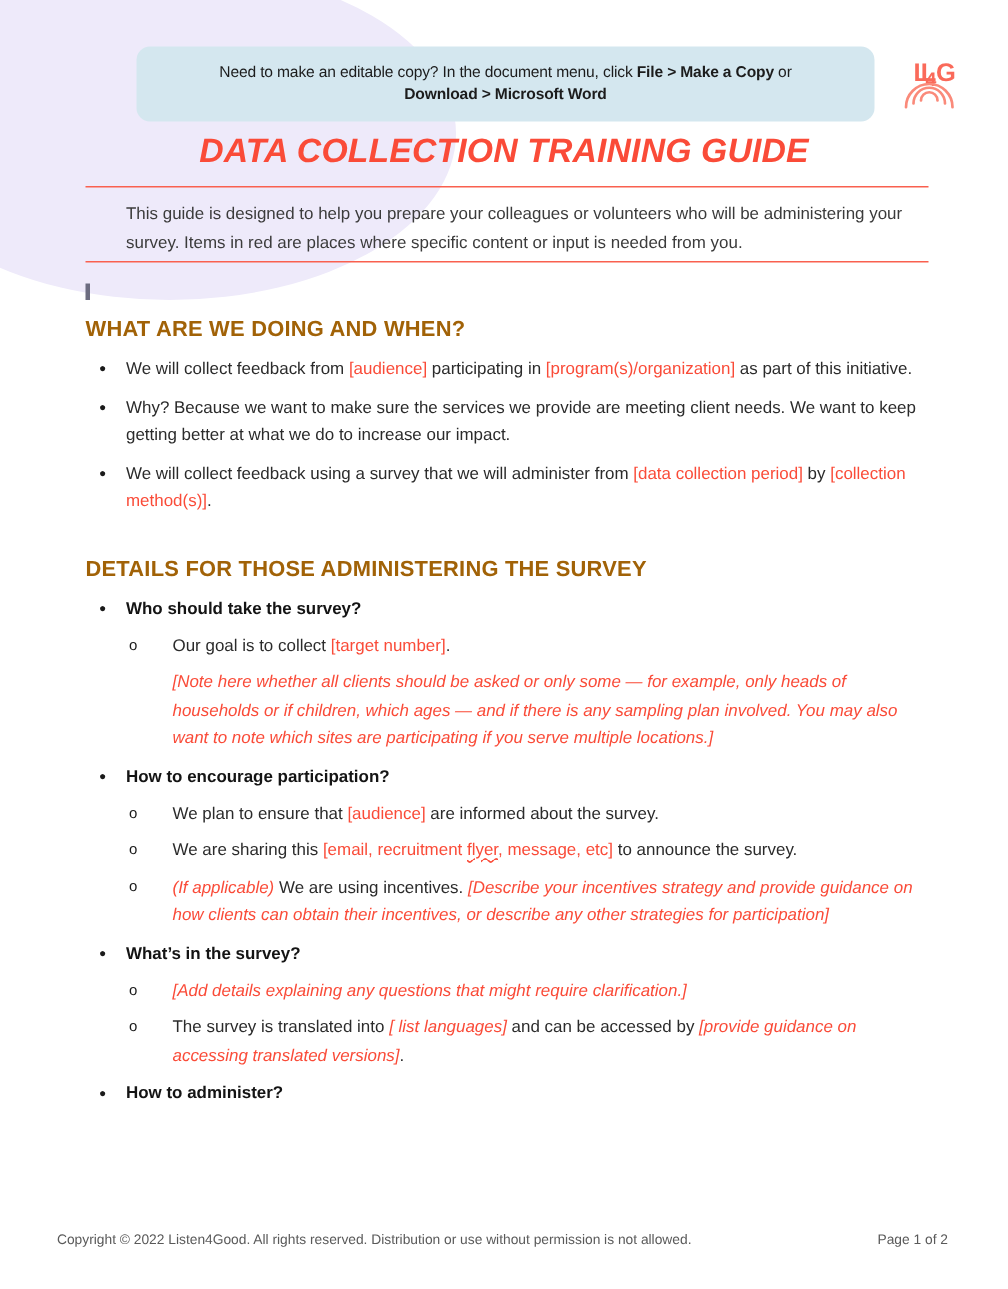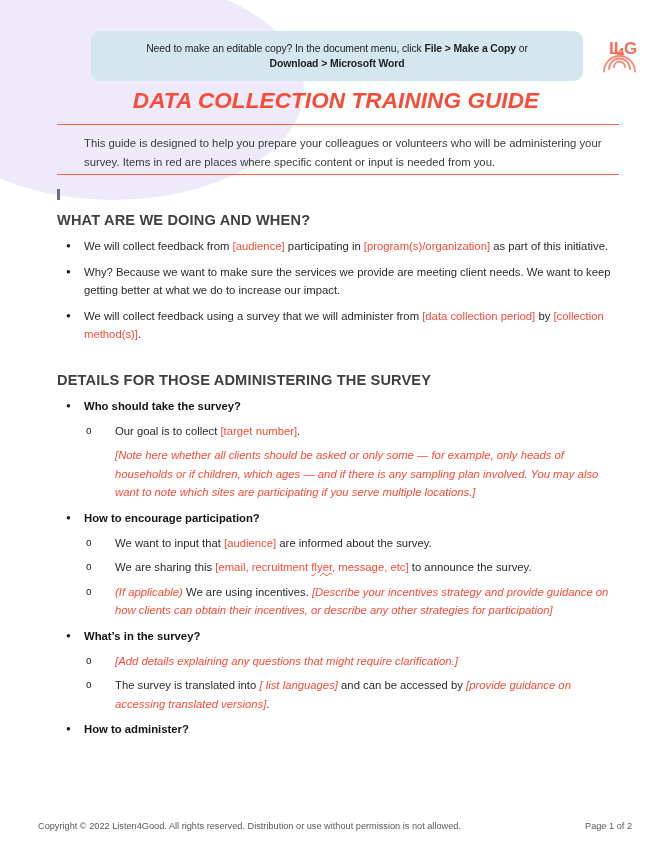--- a/index.html
+++ b/index.html
@@ -138,21 +138,21 @@
     top: 210px;
     width: 672px;
     z-index: 3;
   }
 
   h2.section {
     margin: 0;
     padding: 0 0 0 57px;
     font-size: 14.6px;
     font-weight: 700;
-    color: #404040;
+    color: #a16207;
     letter-spacing: 0.15px;
     line-height: 20px;
   }
 
   ul.lvl1 {
     list-style: none;
     margin: 0;
     padding: 0;
   }
   ul.lvl1 > li {
@@ -287,21 +287,21 @@
 
     <div class="spacer-lg"></div>
 
     <h2 class="section">DETAILS FOR THOSE ADMINISTERING THE SURVEY</h2>
     <ul class="lvl1" id="s2list">
         <li><span class="bold">Who should take the survey?</span><ul class="lvl2">
             <li><span class="">Our goal is to collect </span><span class="red">[target number]</span><span class="">.</span></li>
             <li class="nobullet"><span class="red-i">[Note here whether all clients should be asked or only some — for example, only heads of households or if children, which ages — and if there is any sampling plan involved. You may also want to note which sites are participating if you serve multiple locations.]</span></li>
           </ul></li>
         <li><span class="bold">How to encourage participation?</span><ul class="lvl2">
-            <li><span class="">We want to input that </span><span class="red">[audience]</span><span class=""> are informed about the survey.</span></li>
+            <li><span class="">We plan to ensure that </span><span class="red">[audience]</span><span class=""> are informed about the survey.</span></li>
             <li><span class="">We are sharing this  </span><span class="red">[email, recruitment </span><span class="red spell">flyer</span><span class="red">, message, etc]</span><span class=""> to announce the survey.</span></li>
             <li><span class="red-i">(If applicable)</span><span class=""> We are using incentives. </span><span class="red-i">[Describe your incentives strategy and provide guidance on how clients can obtain their incentives, or describe any other strategies for participation]</span></li>
           </ul></li>
         <li><span class="bold">What’s in the survey?</span><ul class="lvl2">
             <li><span class="red-i">[Add details explaining any questions that might require clarification.]</span></li>
             <li><span class="">The survey is translated into </span><span class="red-i">[ list languages]</span><span class=""> and can be accessed by </span><span class="red-i">[provide guidance on accessing translated versions]</span><span class="">.</span></li>
           </ul></li>
         <li><span class="bold">How to administer?</span></li>
       </ul>
 

